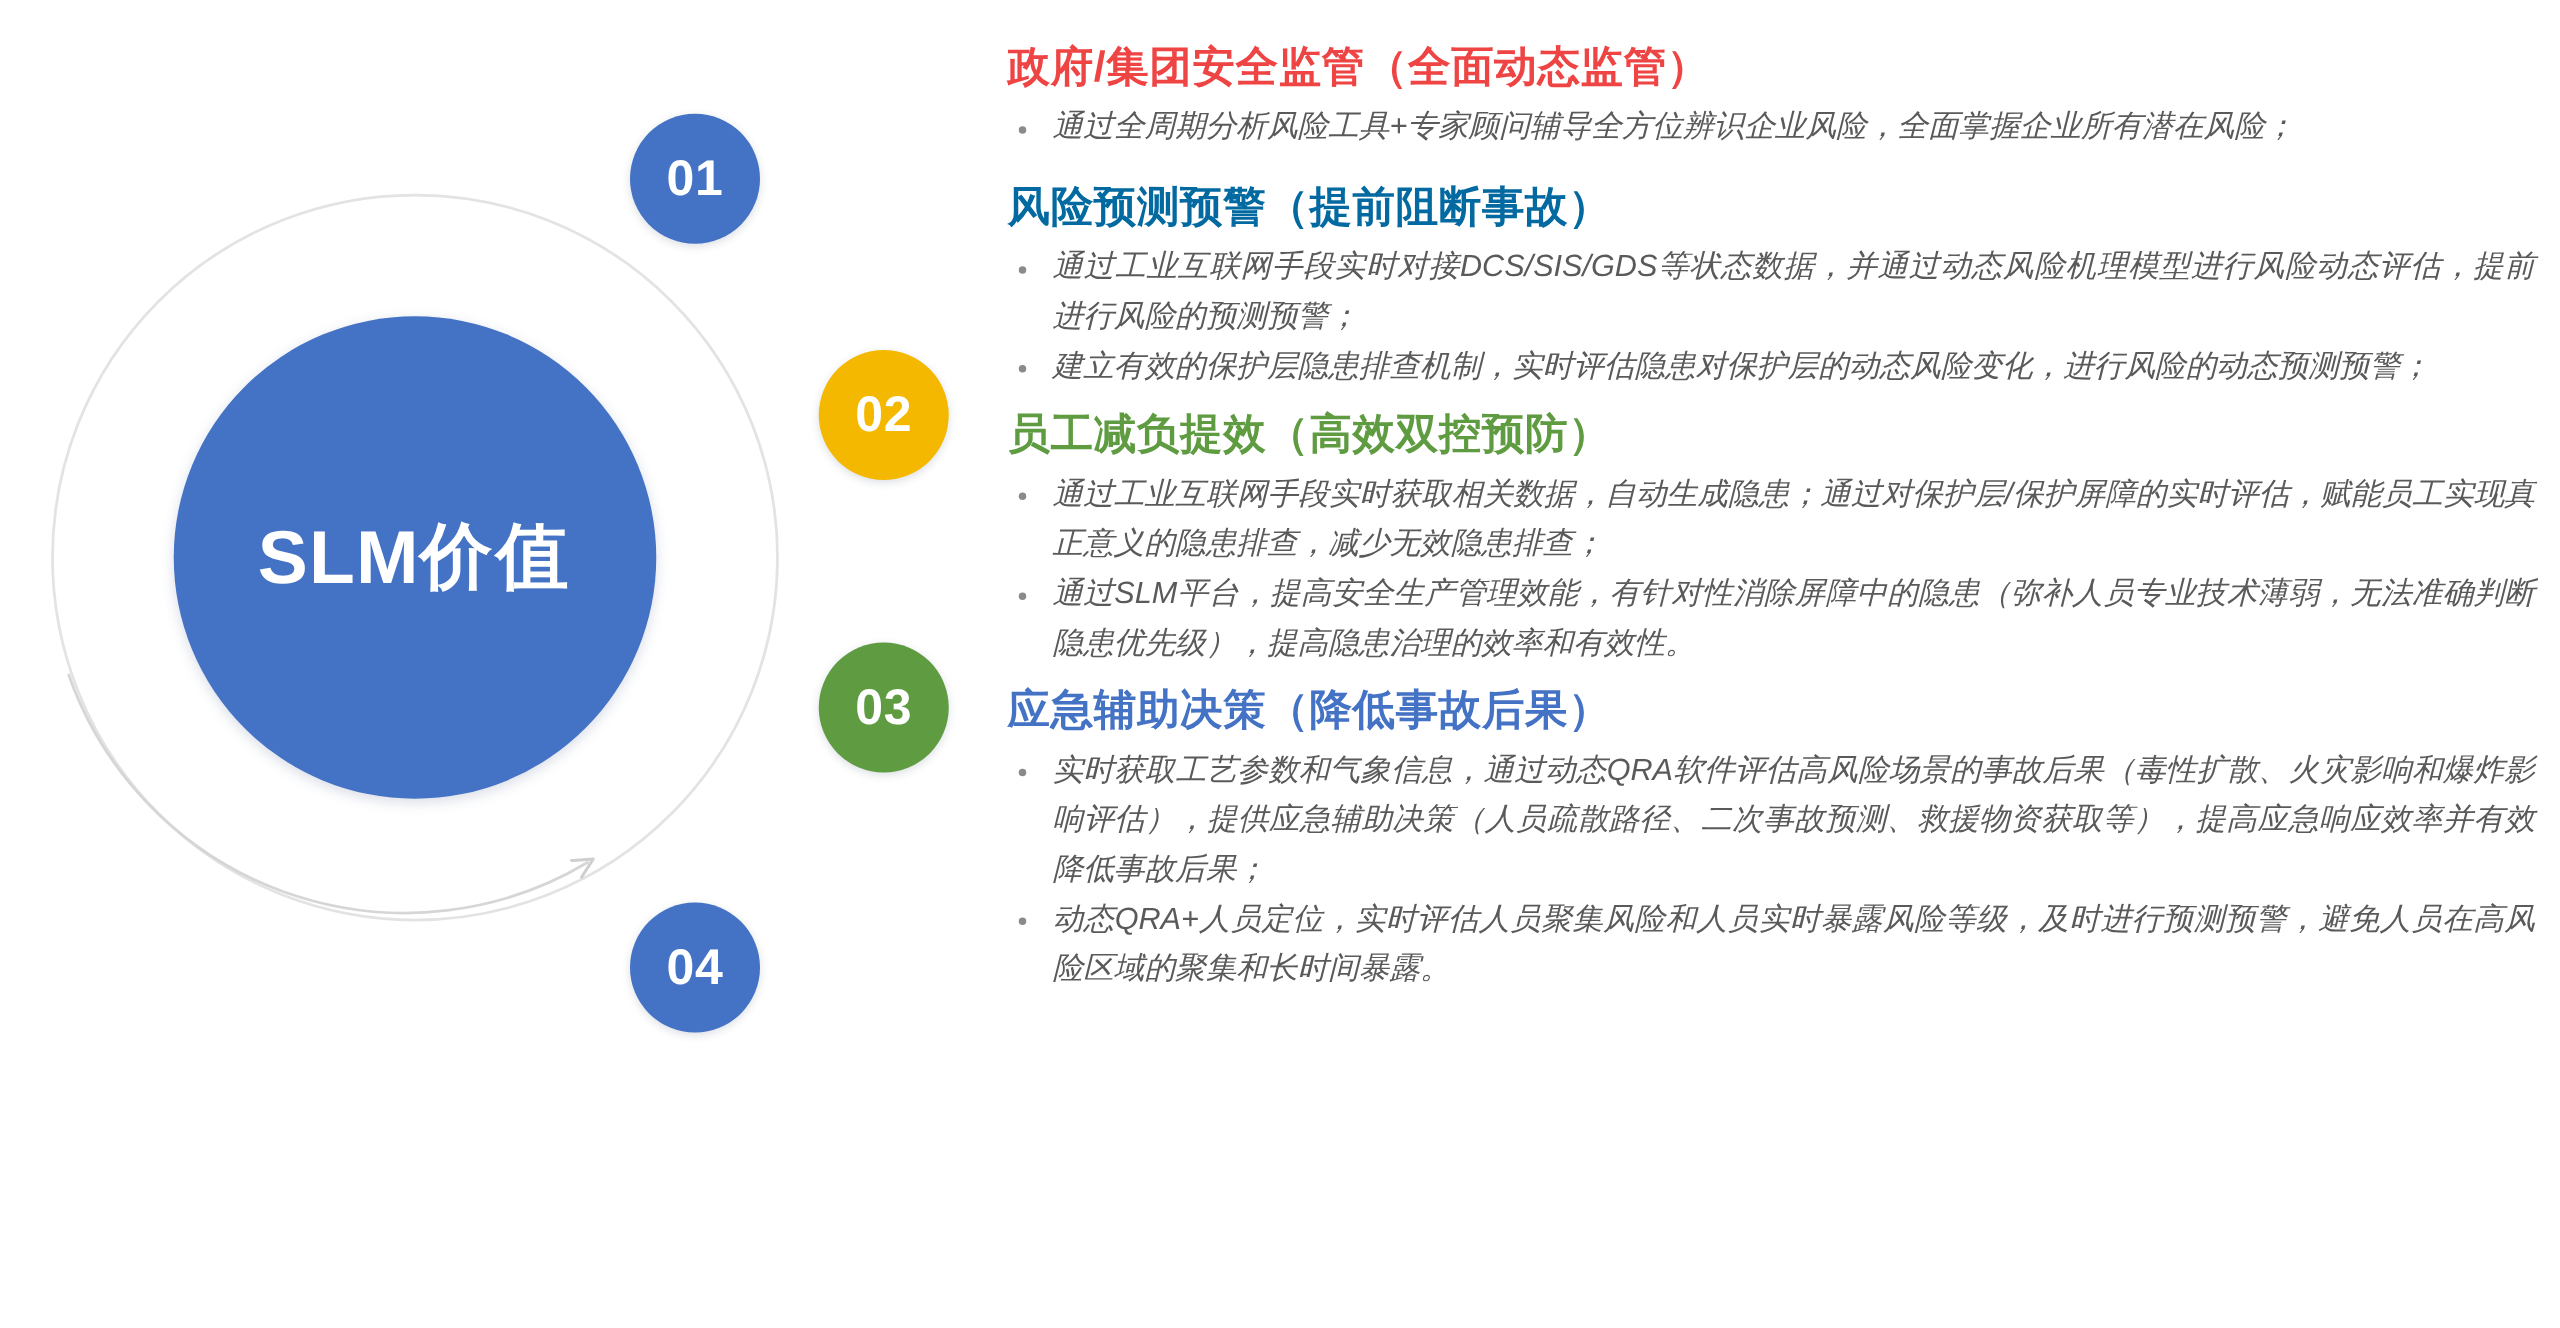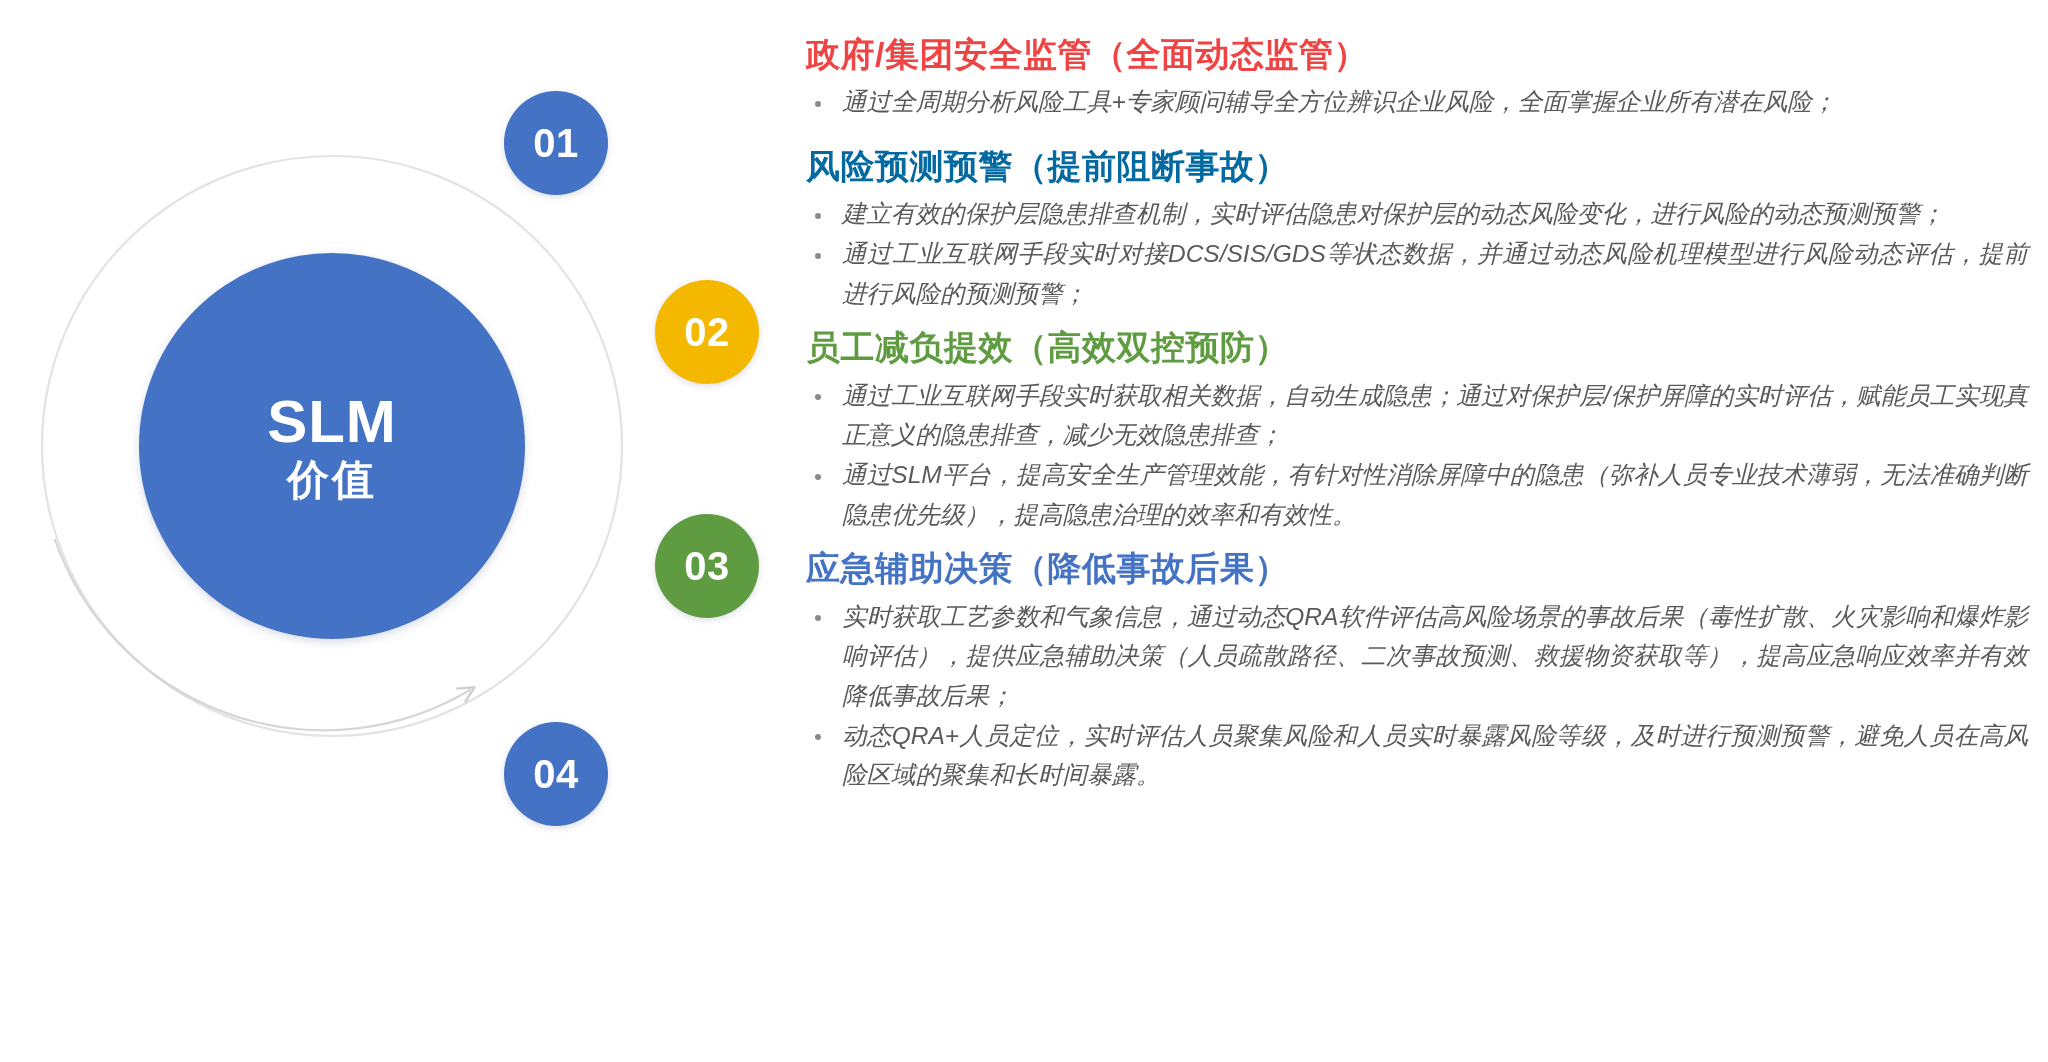--- a/index.html
+++ b/index.html
@@ -42,37 +42,37 @@
   .hub {
     position: absolute;
     left: 139px;
     top: 253px;
     width: 386px;
     height: 386px;
     border-radius: 50%;
     background: #4472C4;
     box-shadow: 0 3px 10px rgba(60, 80, 130, 0.20);
     display: flex;
-    flex-direction: column;
+    flex-direction: row;
     align-items: center;
     justify-content: center;
     box-sizing: border-box;
   }
   .hub-line {
     color: #ffffff;
     font-weight: bold;
     text-align: center;
     line-height: 1.16;
     letter-spacing: 1px;
   }
   .hub-line.latin {
     font-size: 60px;
   }
   .hub-line.cjk {
-    font-size: 42px;
+    font-size: 58px;
     letter-spacing: 3px;
   }
 
   .badge {
     position: absolute;
     width: 104px;
     height: 104px;
     border-radius: 50%;
     display: flex;
     align-items: center;
@@ -179,25 +179,25 @@
       </ul>
     </div>
 
     <div class="sp-1"></div>
 
     <div class="section">
       <div class="section-title" style="color:#0369a1">风险预测预警（提前阻断事故）</div>
       <ul class="bullets">
         <li class="bullet">
           <span class="bullet-dot"></span>
+          <span>通过工业互联网手段实时对接DCS/SIS/GDS等状态数据，并通过动态风险机理模型进行风险动态评估，提前进行风险的预测预警；</span>
+        </li>
+        <li class="bullet">
+          <span class="bullet-dot"></span>
           <span>建立有效的保护层隐患排查机制，实时评估隐患对保护层的动态风险变化，进行风险的动态预测预警；</span>
-        </li>
-        <li class="bullet">
-          <span class="bullet-dot"></span>
-          <span>通过工业互联网手段实时对接DCS/SIS/GDS等状态数据，并通过动态风险机理模型进行风险动态评估，提前进行风险的预测预警；</span>
         </li>
       </ul>
     </div>
 
     <div class="sp-2"></div>
 
     <div class="section">
       <div class="section-title" style="color:#5F9B41">员工减负提效（高效双控预防）</div>
       <ul class="bullets">
         <li class="bullet">

